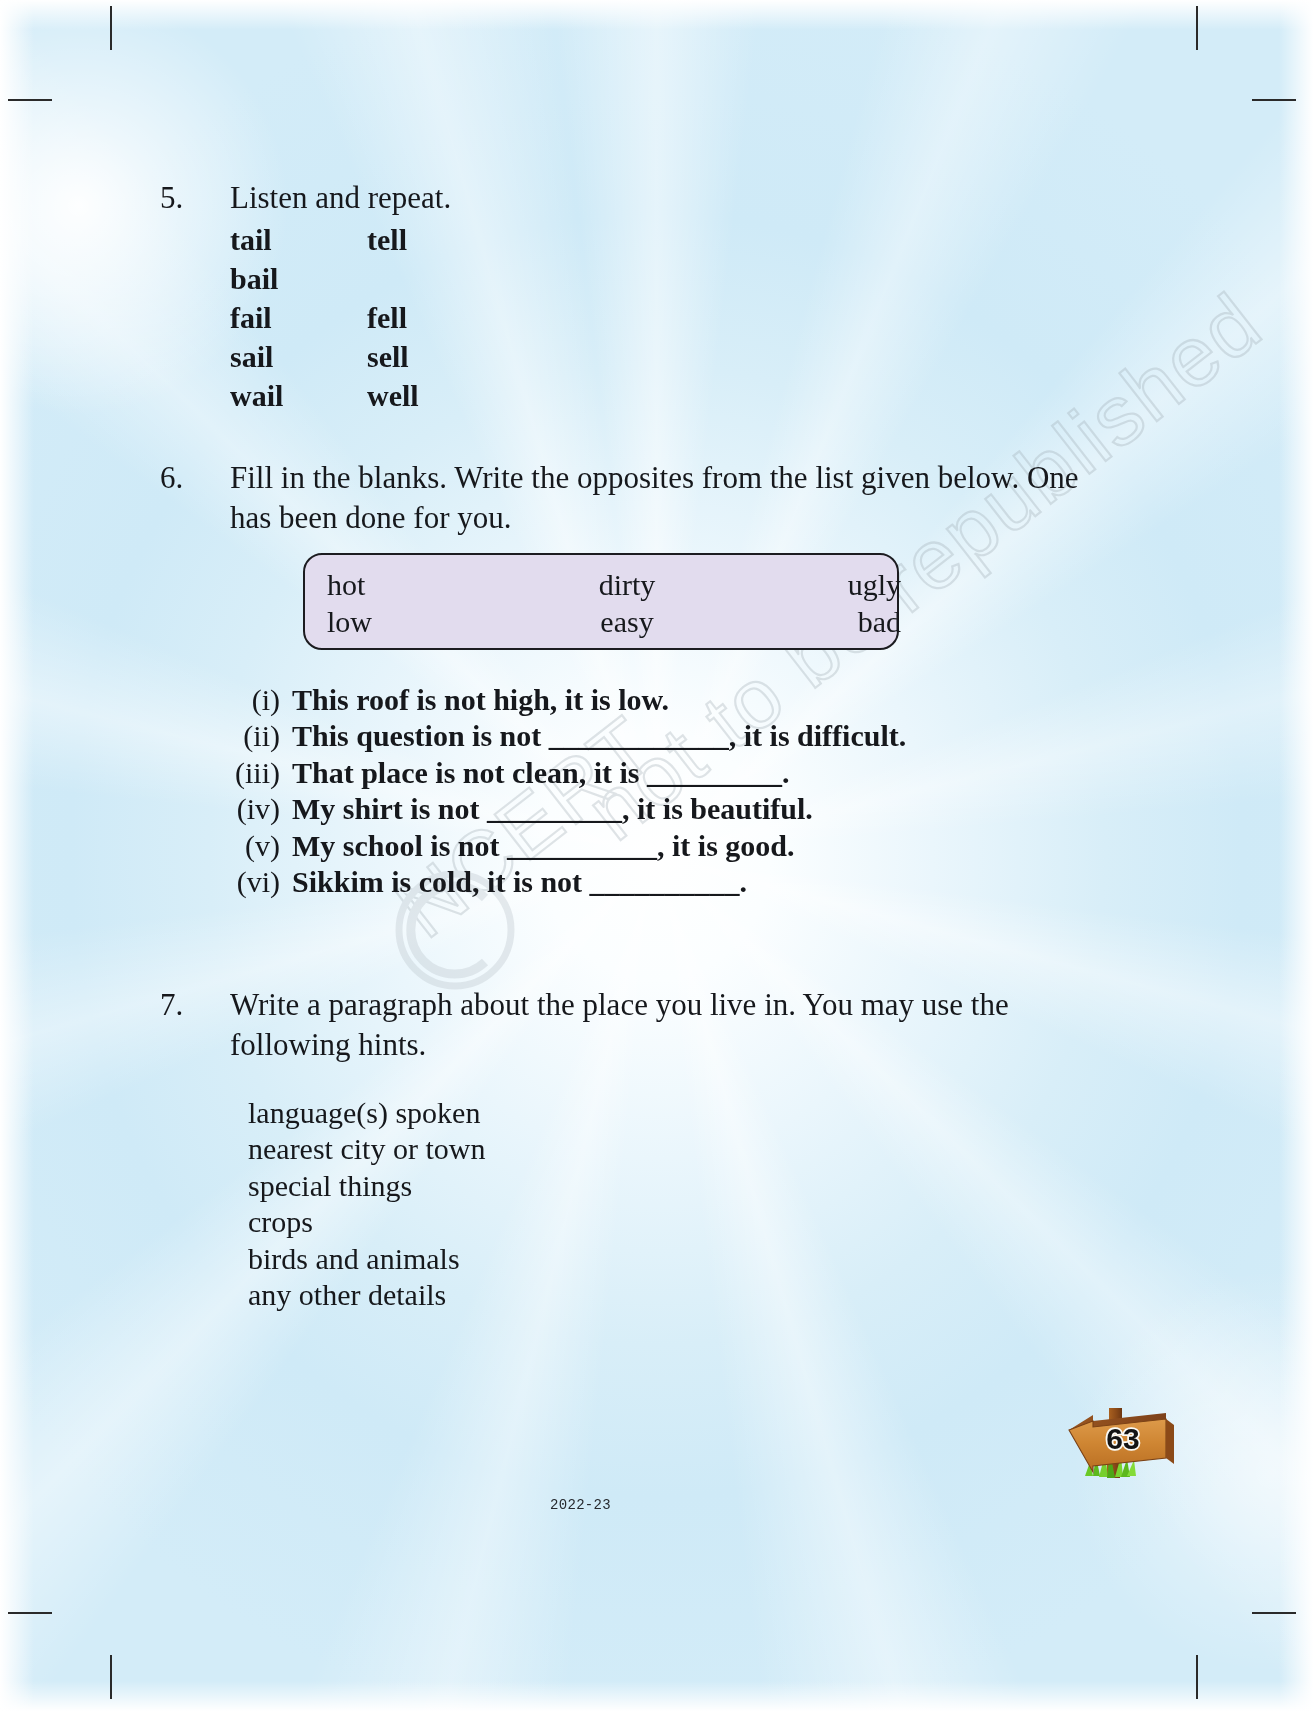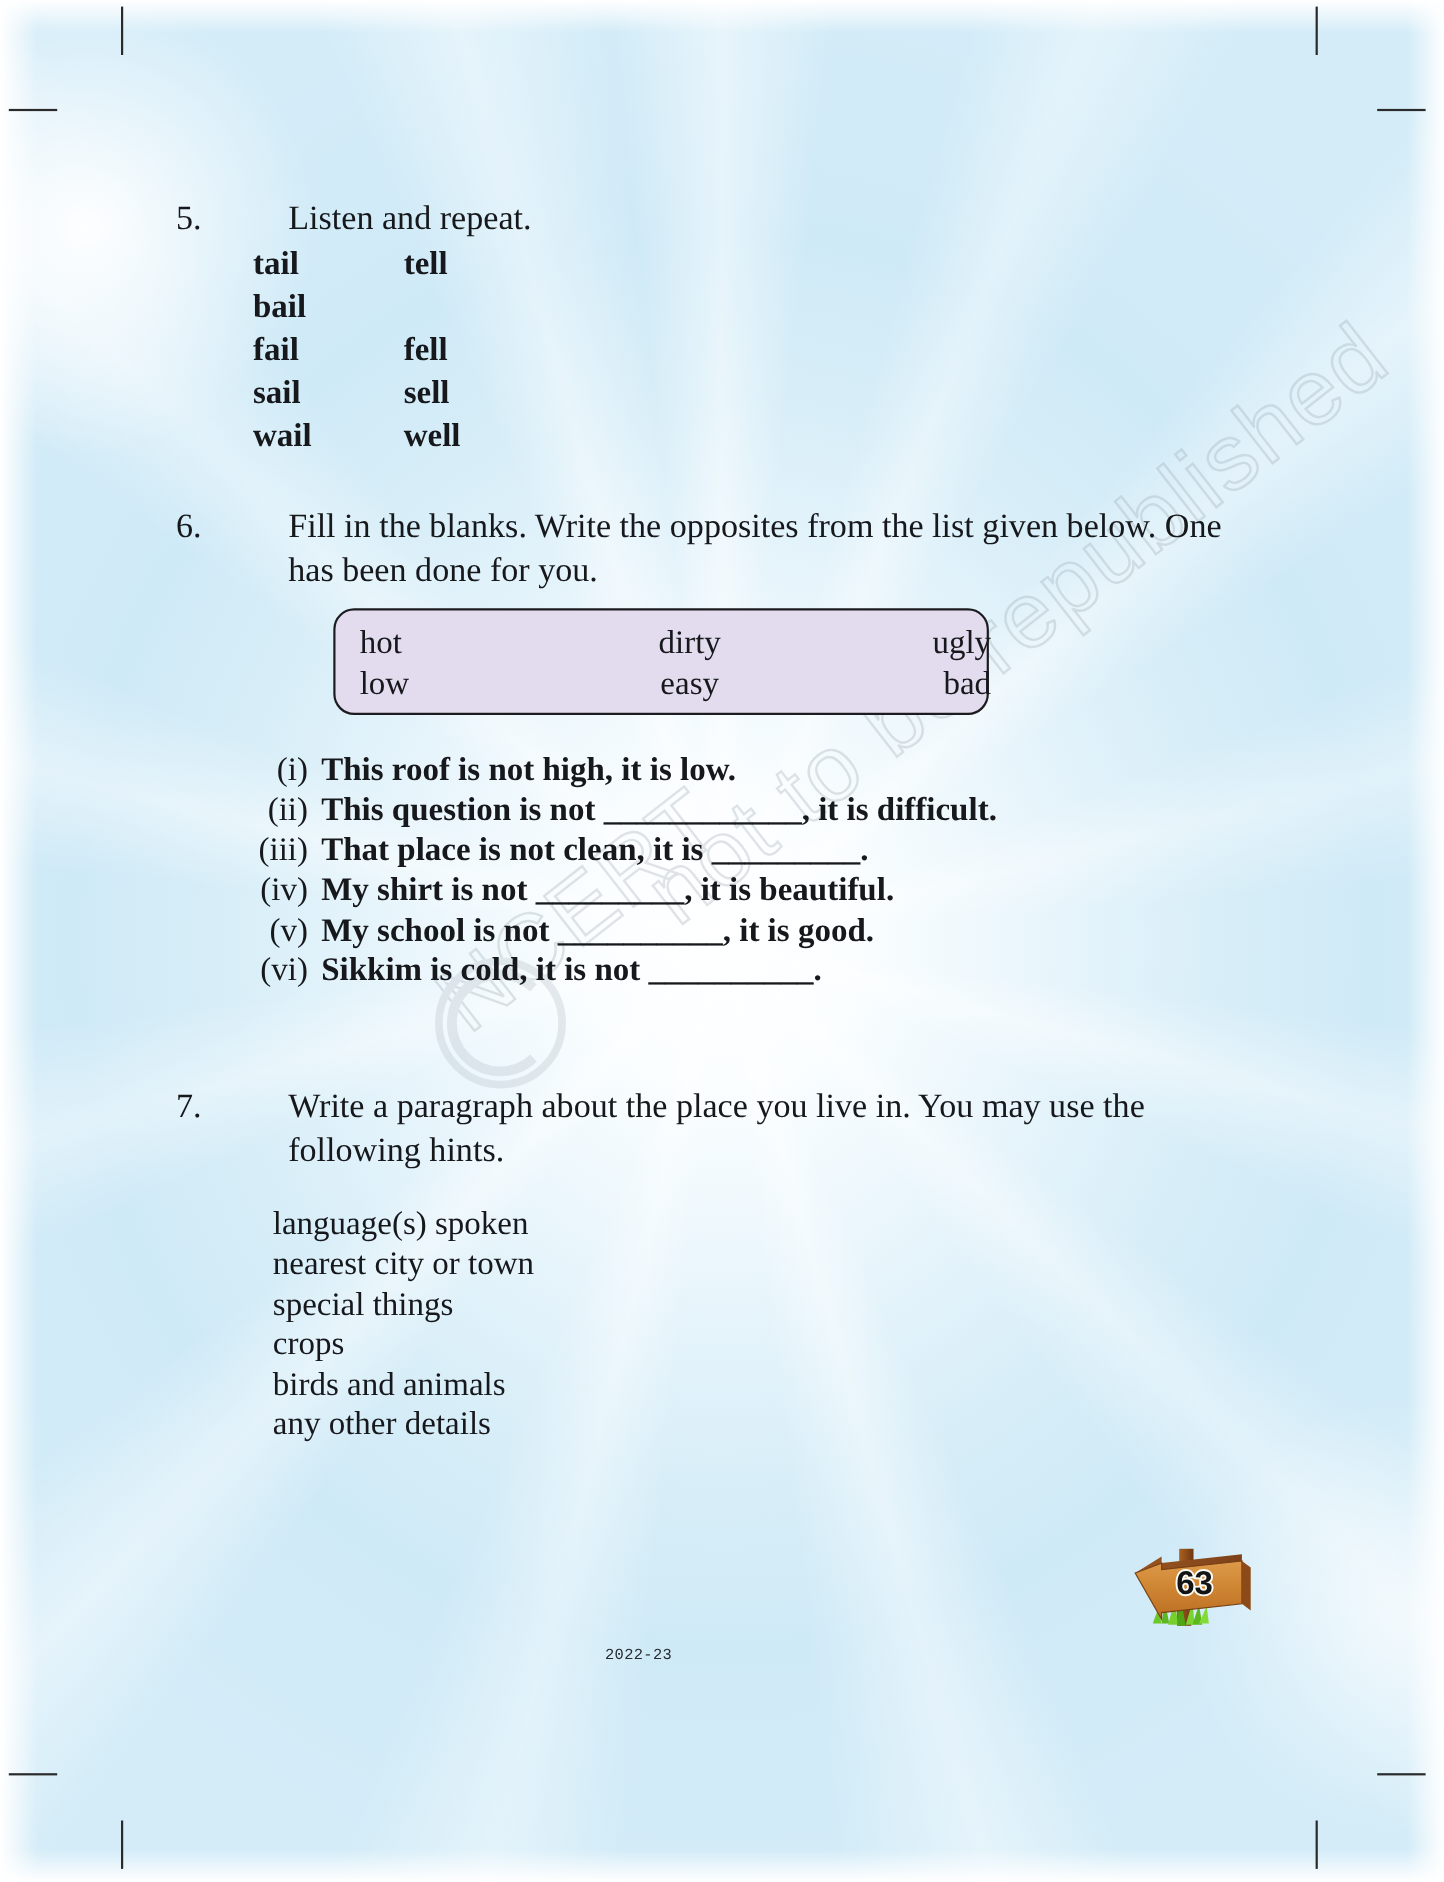--- a/index.html
+++ b/index.html
@@ -140,21 +140,20 @@
   .ex-num {
     width: 70px;
     flex: 0 0 70px;
     font-size: 31px;
     line-height: 40px;
   }
   .ex-body { flex: 1 1 auto; }
   .ex-title {
     font-size: 31px;
     line-height: 40px;
-    margin-left: 32px;
   }
 
   
   #ex5 { left: 160px; top: 178px; width: 820px; }
   .pair-list { margin-top: 2px; }
   .pair-row {
     display: flex;
     font-size: 30px;
     line-height: 39px;
     font-weight: bold;
@@ -218,21 +217,21 @@
     left: 248px;
     top: 1095px;
     font-size: 30px;
     line-height: 36.4px;
   }
   .hint-row { white-space: pre; }
 
   
   .signpost {
     position: absolute;
-    left: 1026px;
+    left: 1063px;
     top: 1394px;
     width: 115px;
     height: 100px;
   }
   .signpost svg { width: 100%; height: 100%; overflow: visible; }
   .sign-num {
     font-family: "Liberation Sans", "DejaVu Sans", sans-serif;
     font-size: 30px;
     font-weight: bold;
     fill: #141414;

